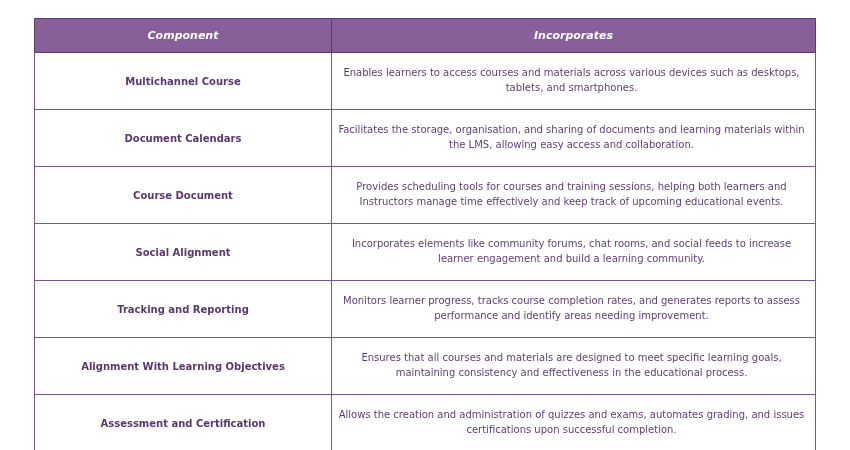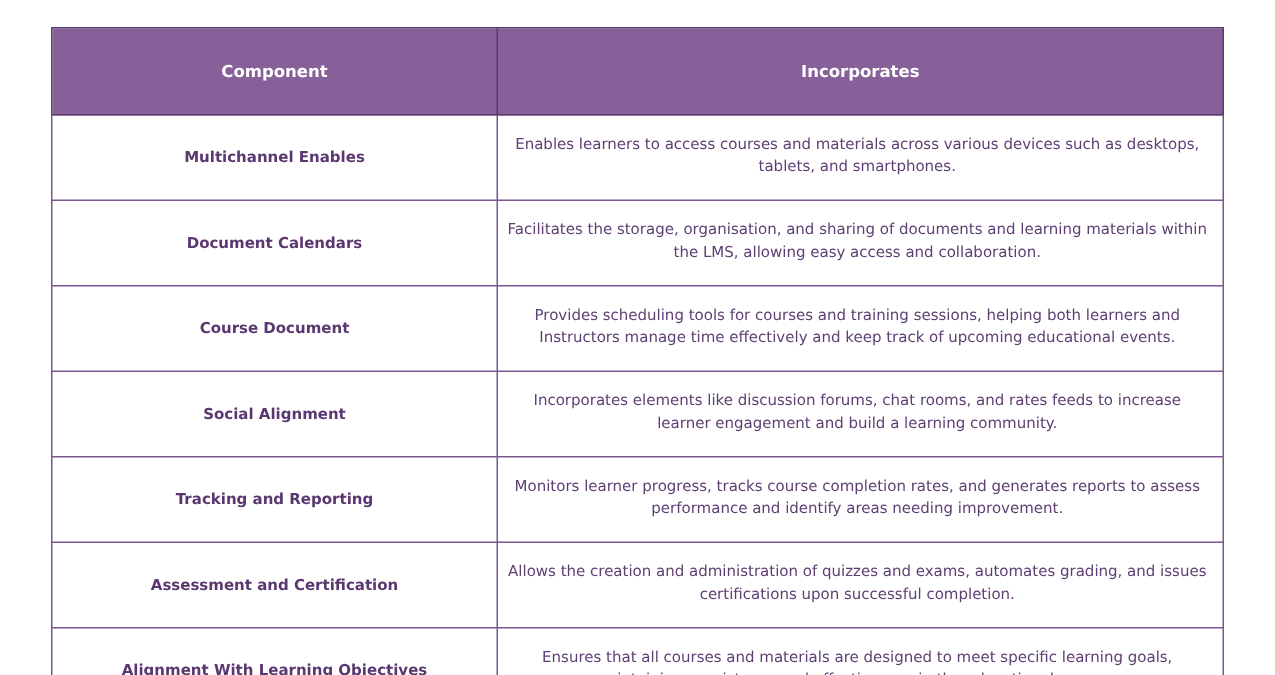--- a/index.html
+++ b/index.html
@@ -24,23 +24,24 @@
       border: 1.5px solid #5b3b72;
     }
     .tbl col.c1 { width: 297px; }
     .tbl col.c2 { width: 484px; }
     .tbl th {
       background: #87609a;
       color: #ffffff;
       font-size: 11px;
       font-weight: 600;
       height: 33px;
-      padding: 12px;
+      padding: 0;
       text-align: center;
       border: 1.5px solid #5b3b72;
+      font-style: italic;
     }
     .tbl td {
       border: 1.5px solid #7b5490;
       border-top-color: #a88ab7;
       color: #5b3770;
       height: 54px;
       padding: 0;
       vertical-align: middle;
     }
     .tbl td.comp {
@@ -66,41 +67,41 @@
     <col class="c2">
   </colgroup>
   <thead>
     <tr>
       <th>Component</th>
       <th>Incorporates</th>
     </tr>
   </thead>
   <tbody>
     <tr>
-      <td class="comp">Multichannel Enables</td>
+      <td class="comp">Multichannel Course</td>
       <td class="desc">Enables learners to access courses and materials across various devices such as desktops, tablets, and smartphones.</td>
     </tr>
     <tr>
       <td class="comp">Document Calendars</td>
       <td class="desc">Facilitates the storage, organisation, and sharing of documents and learning materials within the LMS, allowing easy access and collaboration.</td>
     </tr>
     <tr>
       <td class="comp">Course Document</td>
       <td class="desc">Provides scheduling tools for courses and training sessions, helping both learners and Instructors manage time effectively and keep track of upcoming educational events.</td>
     </tr>
     <tr>
       <td class="comp">Social Alignment</td>
-      <td class="desc">Incorporates elements like discussion forums, chat rooms, and rates feeds to increase learner engagement and build a learning community.</td>
+      <td class="desc">Incorporates elements like community forums, chat rooms, and social feeds to increase learner engagement and build a learning community.</td>
     </tr>
     <tr>
       <td class="comp">Tracking and Reporting</td>
       <td class="desc">Monitors learner progress, tracks course completion rates, and generates reports to assess performance and identify areas needing improvement.</td>
     </tr>
     <tr>
+      <td class="comp">Alignment With Learning Objectives</td>
+      <td class="desc">Ensures that all courses and materials are designed to meet specific learning goals, maintaining consistency and effectiveness in the educational process.</td>
+    </tr>
+    <tr>
       <td class="comp">Assessment and Certification</td>
       <td class="desc">Allows the creation and administration of quizzes and exams, automates grading, and issues certifications upon successful completion.</td>
-    </tr>
-    <tr>
-      <td class="comp">Alignment With Learning Objectives</td>
-      <td class="desc">Ensures that all courses and materials are designed to meet specific learning goals, maintaining consistency and effectiveness in the educational process.</td>
     </tr>
   </tbody>
 </table>
 
 </body></html>

